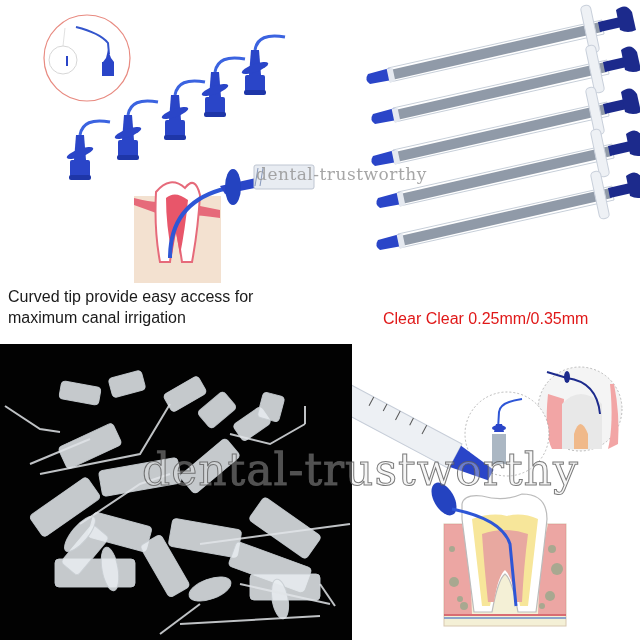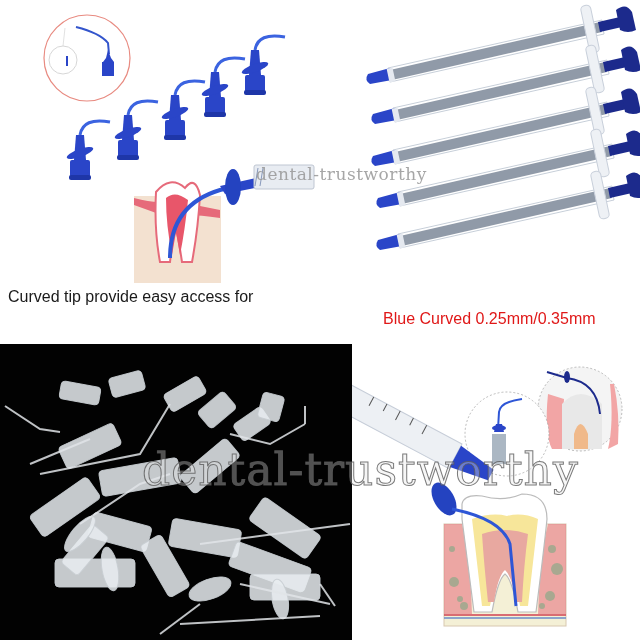--- a/index.html
+++ b/index.html
@@ -71,20 +71,21 @@
 
     <path d="M150,258 Q150,205 200,190 L245,180" stroke="#2e56d6" stroke-width="4" fill="none"></path>
     <path d="M200,186 L245,176 L245,186 L205,194 Z" fill="#2a45c8"></path>
     <ellipse cx="213" cy="187" rx="8" ry="18" fill="#2443c0"></ellipse>
     <rect x="234" y="165" width="60" height="24" rx="2" fill="#e8ecf2" stroke="#bfc6d2" stroke-width="1"></rect>
     <line x1="238" y1="168" x2="235" y2="186" stroke="#8899bb" stroke-width="1"></line>
     <line x1="243" y1="168" x2="240" y2="186" stroke="#8899bb" stroke-width="1"></line>
   </svg>
   <div class="caption">
     <div>Curved tip provide easy access for</div>
+    <div>maximum canal irrigation</div>
   </div>
 </div>
 
 <div class="abs" style="left:340px;top:0;width:300px;height:340px;">
   <svg width="300" height="300">
     <g id="syr">
 
       <path d="M50,70 L260,22 L262,32 L52,80 Z" fill="#7d8899" opacity="0.85"></path>
       <path d="M48,68 L262,20 L264,34 L50,82 Z" fill="none" stroke="#c7cfd9" stroke-width="1"></path>
 
@@ -94,21 +95,21 @@
       <path d="M276,10 Q286,2 292,12 L296,30 Q288,34 280,30 Z" fill="#1c2a8c"></path>
 
       <path d="M28,74 L50,68 L52,80 L30,84 Q24,80 28,74 Z" fill="#2a45c8"></path>
       <rect x="48" y="68" width="6" height="14" fill="#e5e9f0" transform="rotate(-12 51 75)"></rect>
     </g>
     <use href="#syr" transform="translate(5,40)"></use>
     <use href="#syr" transform="translate(5,82)"></use>
     <use href="#syr" transform="translate(10,124)"></use>
     <use href="#syr" transform="translate(10,166)"></use>
   </svg>
-  <div class="red-caption" style="left:43px;">Blue Curved 0.25mm/0.35mm</div>
+  <div class="red-caption" style="left:43px;">Clear Clear 0.25mm/0.35mm</div>
 </div>
 
 <div class="black-panel">
   <svg width="352" height="296">
     <g fill="rgba(232,236,240,0.85)" stroke="rgba(200,205,210,0.9)" stroke-width="1">
       <rect x="60" y="40" width="40" height="18" rx="4" transform="rotate(10 80 49)"></rect>
       <rect x="110" y="30" width="34" height="20" rx="4" transform="rotate(-15 127 40)"></rect>
       <rect x="165" y="40" width="40" height="20" rx="4" transform="rotate(-30 185 50)"></rect>
       <rect x="200" y="55" width="34" height="22" rx="4" transform="rotate(-40 217 66)"></rect>
       <rect x="235" y="70" width="34" height="20" rx="4" transform="rotate(-35 252 80)"></rect>

